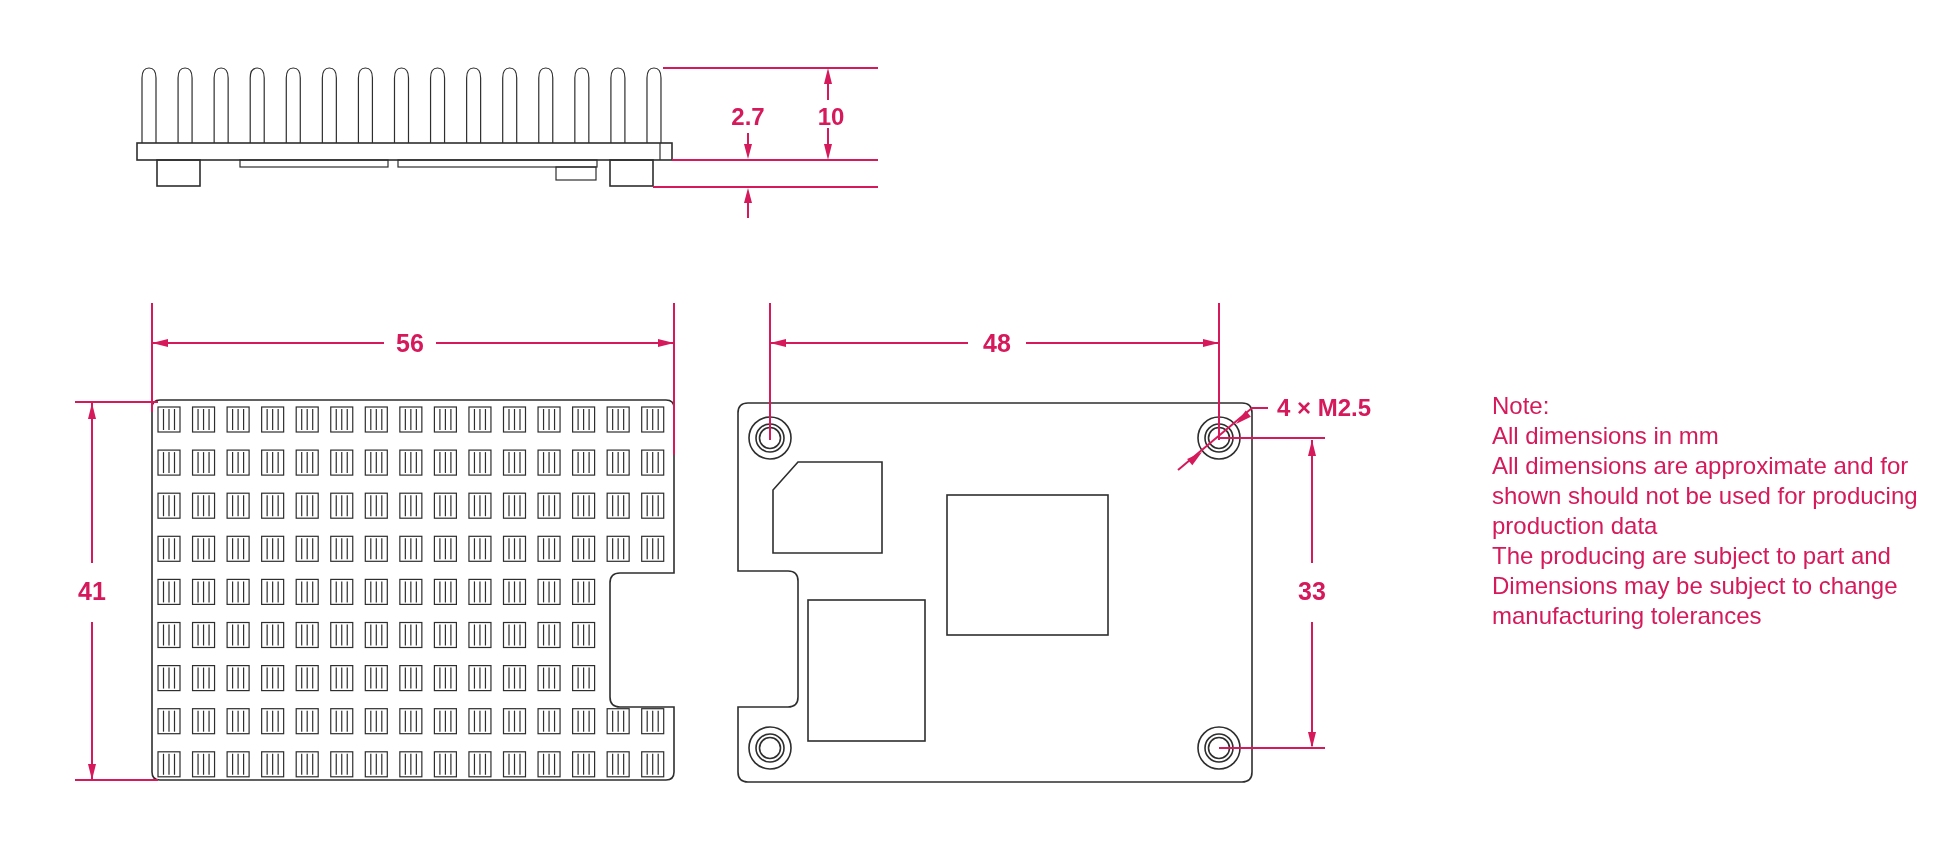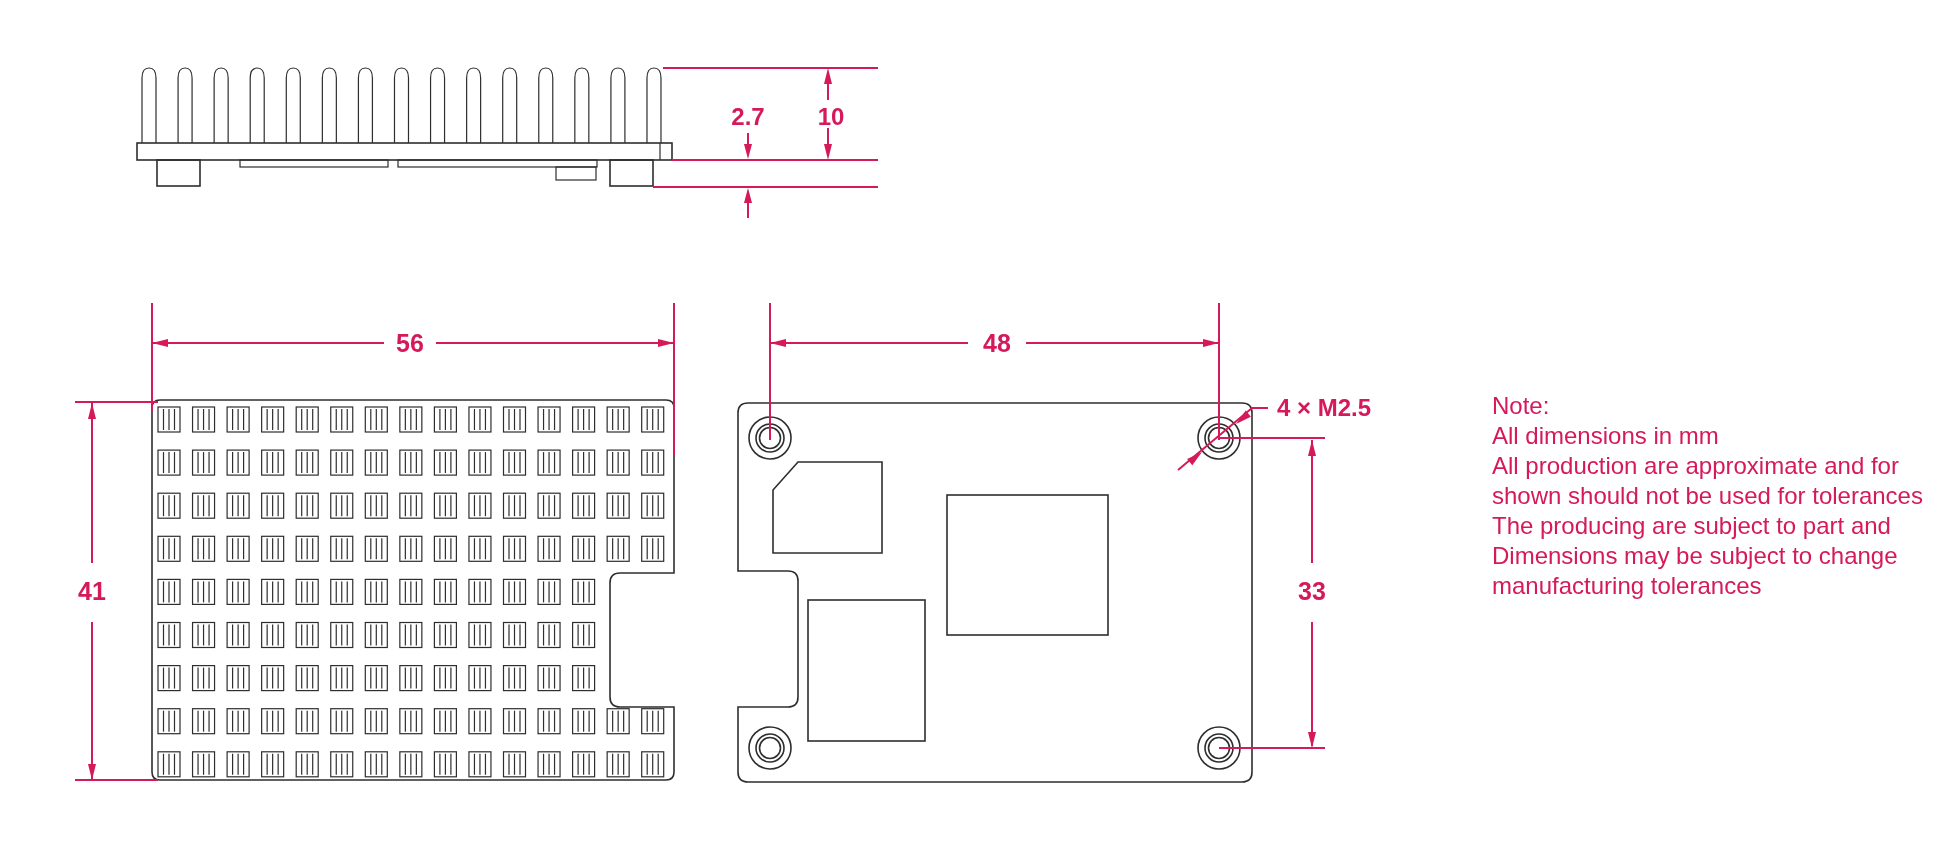--- a/index.html
+++ b/index.html
@@ -935,18 +935,19 @@
     <line class="pink" x1="1252" y1="408" x2="1178" y2="470"></line>
     <polygon class="pink-fill" points="1236,424 1250.9,416.8 1245.7,410.6"></polygon>
     <polygon class="pink-fill" points="1202,452 1187.1,459.1 1192.3,465.3"></polygon>
     <text class="dim-text-sm" x="1277" y="416" text-anchor="start">4 × M2.5</text>
   </g>
 </svg>
 
 <div id="notes">
   <div class="note-line">Note:</div>
   <div class="note-line para-gap">All dimensions in mm</div>
-  <div class="note-line para-gap">All production are approximate and for</div>
-  <div class="note-line">shown should not be used for tolerances</div>
+  <div class="note-line para-gap">All dimensions are approximate and for</div>
+  <div class="note-line">shown should not be used for producing</div>
+  <div class="note-line">production data</div>
   <div class="note-line para-gap">The producing are subject to part and</div>
   <div class="note-line para-gap">Dimensions may be subject to change</div>
   <div class="note-line">manufacturing tolerances</div>
 </div>
 
 </body></html>

